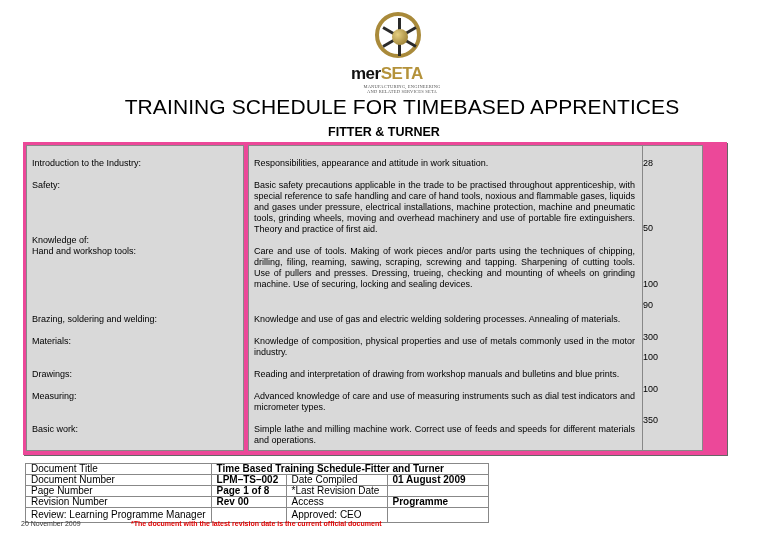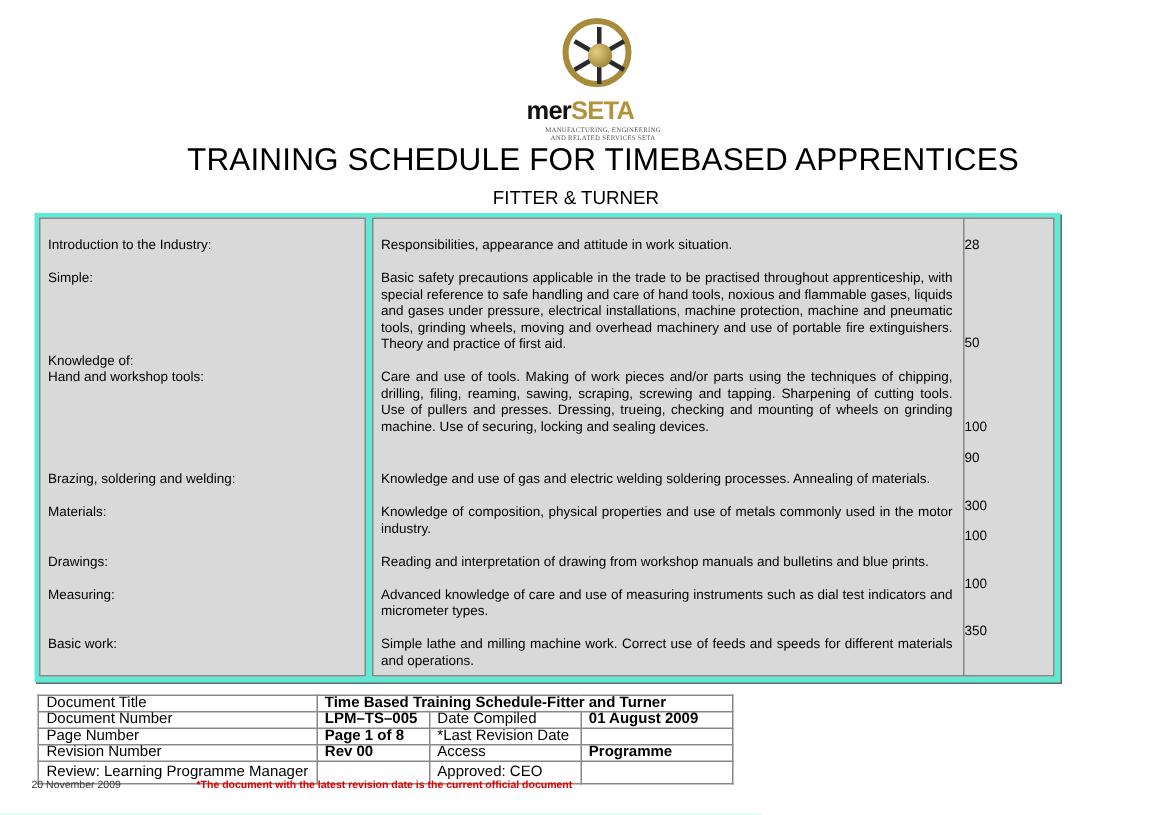--- a/index.html
+++ b/index.html
@@ -9,24 +9,24 @@
   .logo-ring { position: absolute; left: 28px; top: 4px; width: 46px; height: 46px; border-radius: 50%;
     border: 4px solid #a98a3a; box-sizing: border-box; background: #fff; }
   .logo-core { position: absolute; left: 13px; top: 13px; width: 16px; height: 16px; border-radius: 50%;
     background: radial-gradient(circle at 35% 35%, #e5cf82, #8a6d22); }
   .logo-spoke { position: absolute; left: 19px; top: 2px; width: 3px; height: 38px; background: #2a2a2a; transform-origin: 50% 50%; }
   .logo-word { position: absolute; left: 4px; top: 56px; font-size: 17px; font-weight: bold; letter-spacing: -0.5px; color: #111; }
   .logo-word .seta { color: #b4923a; font-weight: bold; }
   .logo-sub { position: absolute; left: 0px; top: 76px; width: 110px; text-align: center; font-size: 4.5px; line-height: 5px; color: #555; font-family: "Liberation Serif", serif; letter-spacing: 0.2px; }
 
   .title { position: absolute; left: 0; top: 95px; width: 768px; text-align: center; font-weight: normal; font-size: 21px; letter-spacing: 0.1px; padding-left: 18px; }
-  .subtitle { position: absolute; left: 0; top: 125px; width: 768px; text-align: center; font-weight: normal; font-size: 12.5px; }
+  .subtitle { position: absolute; left: 0; top: 125px; width: 768px; text-align: center; font-weight: bold; font-size: 12.5px; }
 
-  .main-frame { position: absolute; left: 23px; top: 142px; width: 684px; height: 313px; background: #5eead4;
-    box-shadow: 1px 1px 0 #666; }
+  .main-frame { position: absolute; left: 23px; top: 142px; width: 684px; height: 313px; background: #ec4899;
+    box-shadow: 1px 1px 0 #666; padding-left: 20px; }
   .col { position: absolute; top: 3px; bottom: 4px; background: #d9d9d9; border: 1px solid #888; box-sizing: border-box; }
   .col-a { left: 3px; width: 218px; }
   .col-b { left: 225px; width: 402px; }
   .col-c { left: 619px; width: 61px; }
 
   .txt { position: absolute; font-size: 9px; line-height: 11px; color: #000; }
   .col-a .txt { left: 5px; width: 205px; }
   .col-b .txt { left: 5px; width: 381px; text-align: justify; }
   .col-c .txt { left: 0; width: 59px; text-align: left; }
 
@@ -53,21 +53,21 @@
       <div>AND RELATED SERVICES SETA</div>
     </div>
 </div>
 
 <div class="title">TRAINING SCHEDULE FOR TIMEBASED APPRENTICES</div>
 <div class="subtitle">FITTER &amp; TURNER</div>
 
 <div class="main-frame">
   <div class="col col-a">
     <div class="txt" style="top:12px">Introduction to the Industry:</div>
-    <div class="txt" style="top:34px">Simple:</div>
+    <div class="txt" style="top:34px">Safety:</div>
     <div class="txt" style="top:89px">Knowledge of:</div>
     <div class="txt" style="top:100px">Hand and workshop tools:</div>
     <div class="txt" style="top:190px">Materials:</div>
     <div class="txt" style="top:168px">Brazing, soldering and welding:</div>
     <div class="txt" style="top:223px">Drawings:</div>
     <div class="txt" style="top:245px">Measuring:</div>
     <div class="txt" style="top:278px">Basic work:</div>
   </div>
   <div class="col col-b">
     <div class="txt" style="top:12px">Responsibilities, appearance and attitude in work situation.</div>
@@ -92,21 +92,21 @@
 </div>
 
 <table class="footer">
   <tbody>
       <tr>
     <td style="width:118px">Document Title</td>
     <td class="b" colspan="3">Time  Based Training Schedule-Fitter and Turner</td>
   </tr>
   <tr>
     <td>Document Number</td>
-    <td class="b" style="width:64px">LPM–TS–005</td>
+    <td class="b" style="width:64px">LPM–TS–002</td>
     <td style="width:90px">Date Compiled</td>
     <td class="b" style="width:90px">01 August 2009</td>
   </tr>
   <tr>
     <td>Page Number</td>
     <td class="b">Page 1 of 8</td>
     <td>*Last Revision Date</td>
     <td></td>
   </tr>
   <tr>

